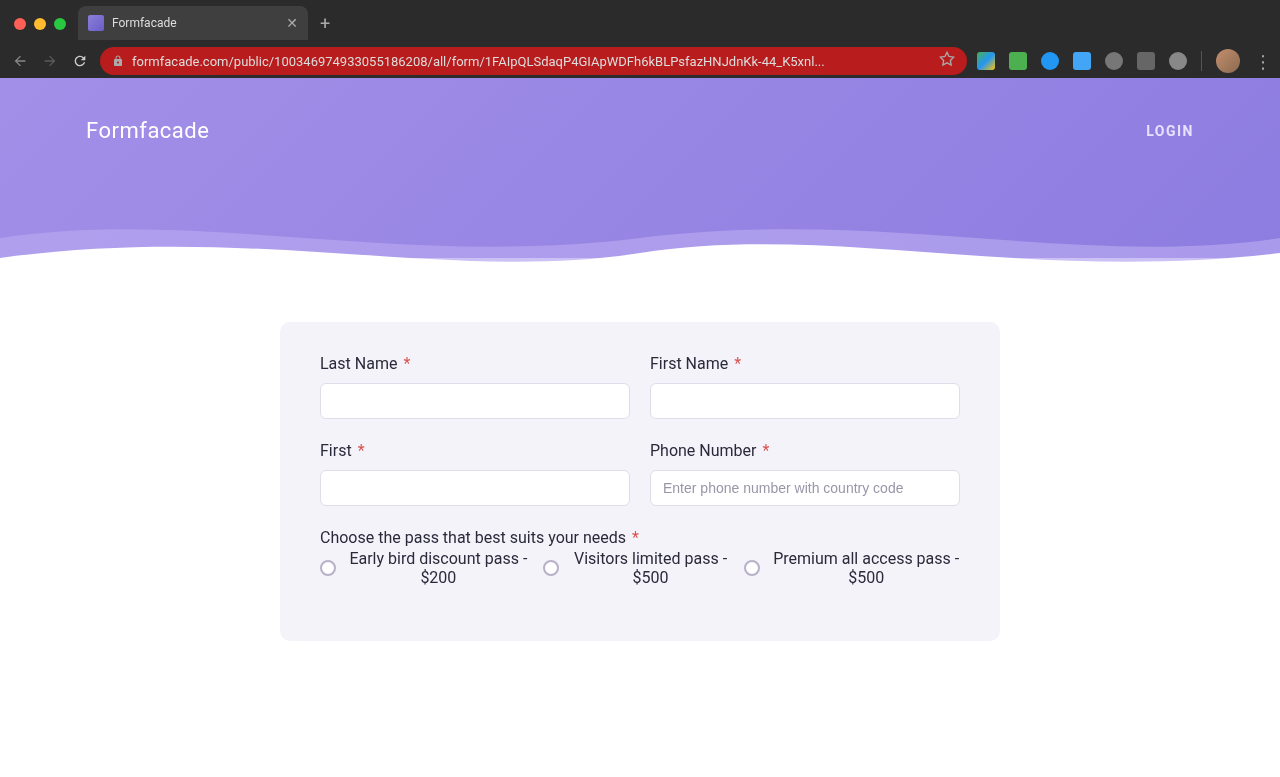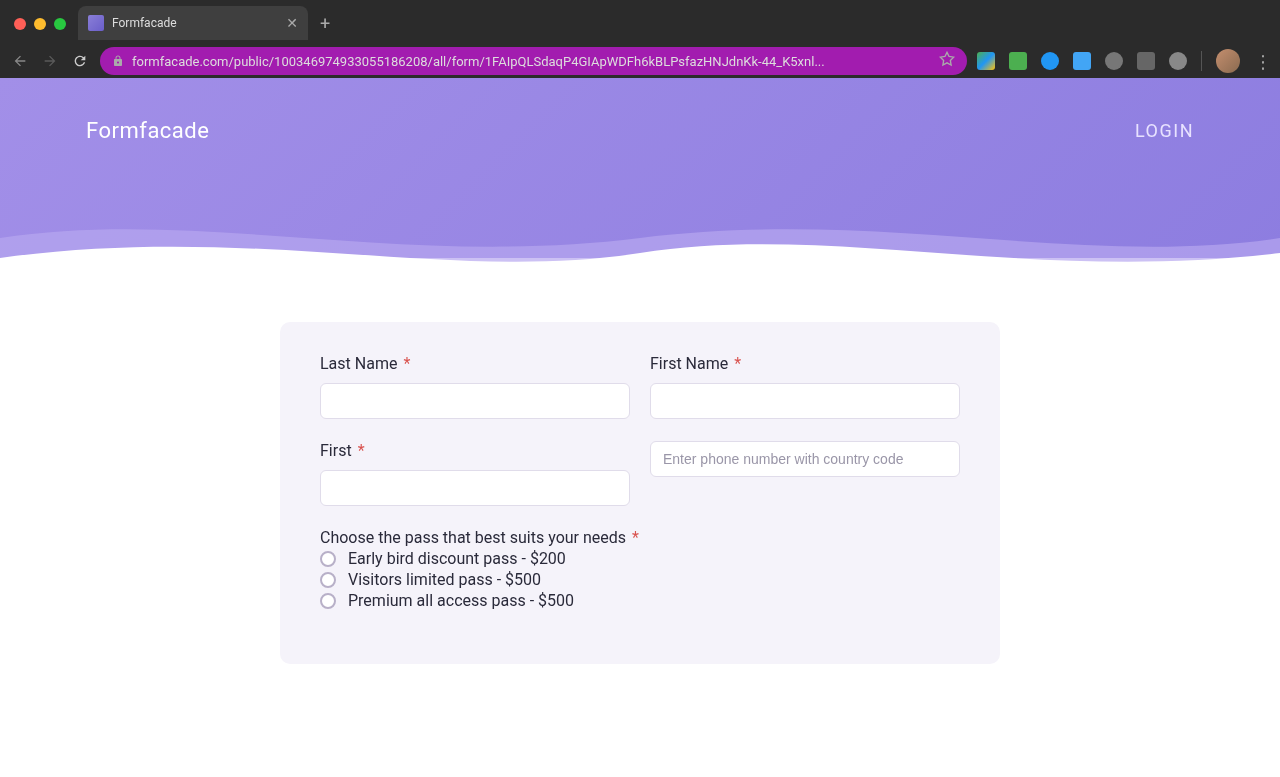--- a/index.html
+++ b/index.html
@@ -14,21 +14,21 @@
     .wc-green { background: #28c840; }
     .tab-bar { position: absolute; top: 6px; left: 78px; display: flex; align-items: center; }
     .tab { background: #3f3f3f; height: 34px; width: 230px; border-radius: 8px 8px 0 0; display: flex; align-items: center; padding: 0 10px; gap: 8px; }
     .tab-favicon { width: 16px; height: 16px; background: linear-gradient(135deg,#8a7fd8,#6a5ec9); border-radius: 2px; }
     .tab-title { color: #ddd; font-size: 12px; flex: 1; }
     .tab-close { color: #aaa; font-size: 14px; cursor: pointer; }
     .new-tab { color: #aaa; font-size: 18px; margin-left: 12px; cursor: pointer; }
     .nav-bar { position: absolute; top: 44px; left: 0; right: 0; height: 34px; display: flex; align-items: center; padding: 0 10px; gap: 10px; }
     .nav-btn { width: 20px; height: 20px; color: #888; display: flex; align-items: center; justify-content: center; cursor: pointer; }
     .nav-btn svg { width: 16px; height: 16px; fill: currentColor; }
-    .url-bar { flex: 1; background: #a21caf; border-radius: 16px; height: 28px; display: flex; align-items: center; padding: 0 12px; gap: 8px; }
+    .url-bar { flex: 1; background: #b91c1c; border-radius: 16px; height: 28px; display: flex; align-items: center; padding: 0 12px; gap: 8px; }
     .lock-icon { color: #aaa; }
     .url-text { color: #ddd; font-size: 13px; flex: 1; white-space: nowrap; overflow: hidden; text-overflow: ellipsis; }
     .star-icon { color: #aaa; }
     .ext-icons { display: flex; gap: 14px; align-items: center; }
     .ext-icon { width: 18px; height: 18px; border-radius: 3px; }
     .ext-drive { background: linear-gradient(135deg,#4caf50,#2196f3,#ffc107); }
     .ext-mail { background: #4caf50; }
     .ext-blue { background: #2196f3; border-radius: 50%; }
     .ext-n { background: #42a5f5; }
     .ext-gray { background: #777; border-radius: 50%; }
@@ -36,35 +36,35 @@
     .ext-gray3 { background: #888; border-radius: 50%; }
     .ext-divider { width: 1px; height: 20px; background: #555; }
     .profile-pic { width: 24px; height: 24px; border-radius: 50%; background: linear-gradient(135deg,#c48e6e,#8a6a50); }
     .menu-dots { color: #aaa; font-size: 18px; letter-spacing: -2px; }
     
     
     .page { height: 699px; overflow: hidden; background: #fff; position: relative; }
     .hero { background: linear-gradient(135deg, #a28fe8 0%, #8d7de0 100%); height: 180px; position: relative; }
     .hero-nav { display: flex; justify-content: space-between; align-items: center; padding: 40px 86px 0; }
     .brand { color: #fff; font-size: 22px; font-weight: 400; letter-spacing: 0.5px; }
-    .login-btn { color: #e8e2ff; font-size: 18px; letter-spacing: 1.5px; font-weight: 400; cursor: pointer; }
+    .login-btn { color: #e8e2ff; font-size: 14px; letter-spacing: 1.5px; font-weight: 700; cursor: pointer; }
     .wave-light { position: absolute; bottom: -20px; left: 0; right: 0; height: 80px; }
     .wave-white { position: absolute; bottom: -30px; left: 0; right: 0; height: 80px; }
     
     .form-card { background: #f5f3fa; border-radius: 10px; width: 720px; margin: 64px auto 0; padding: 32px 40px; position: relative; z-index: 2; }
     .form-title { color: #2a2a3a; font-size: 36px; font-weight: 500; margin-bottom: 18px; }
     .form-desc { color: #3a3a48; font-size: 15px; line-height: 1.55; margin-bottom: 28px; }
     .form-row { display: flex; gap: 20px; margin-bottom: 22px; }
     .form-col { flex: 1; display: flex; flex-direction: column; }
     .form-full { margin-bottom: 22px; }
     .field-label { color: #2a2a3a; font-size: 16px; font-weight: 400; margin-bottom: 10px; }
     .required { color: #d9534f; margin-left: 2px; }
     .text-input { background: #fff; border: 1px solid #e0dcea; border-radius: 6px; height: 36px; padding: 0 12px; font-size: 14px; color: #333; }
     .text-input::placeholder { color: #9a96a8; }
-    .options { display: flex; flex-direction: column; gap: 2px; margin-top: 2px; text-align: center; }
+    .options { display: flex; flex-direction: row; gap: 14px; margin-top: 2px; text-align: center; }
     .option-row { display: flex; align-items: center; gap: 12px; cursor: pointer; }
     .radio-btn { width: 16px; height: 16px; border: 2px solid #b8b0c8; border-radius: 50%; background: #fff; flex-shrink: 0; }
     .option-label { color: #2a2a3a; font-size: 16px; }
   </style>
 </head>
 <body>
 
 <div class="browser-chrome">
   <div class="window-controls">
     <div class="wc-dot wc-red"></div>
@@ -149,20 +149,21 @@
         <input class="text-input" type="text" style="">
       </div>
     </div>
 
     <div class="form-row">
       <div class="form-col">
         <label class="field-label"><span>First</span> <span class="required">*</span></label>
         <input class="text-input" type="email" style="">
       </div>
       <div class="form-col">
+        <label class="field-label"><span>Phone Number</span> <span class="required">*</span></label>
         <input class="text-input" type="tel" placeholder="Enter phone number with country code" style="">
       </div>
     </div>
 
     <div class="form-full">
       <label class="field-label"><span>Choose the pass that best suits your needs</span> <span class="required">*</span></label>
       <div class="options">
         <div class="option-row">
           <div class="radio-btn"></div>
           <span class="option-label">Early bird discount pass - $200</span>

